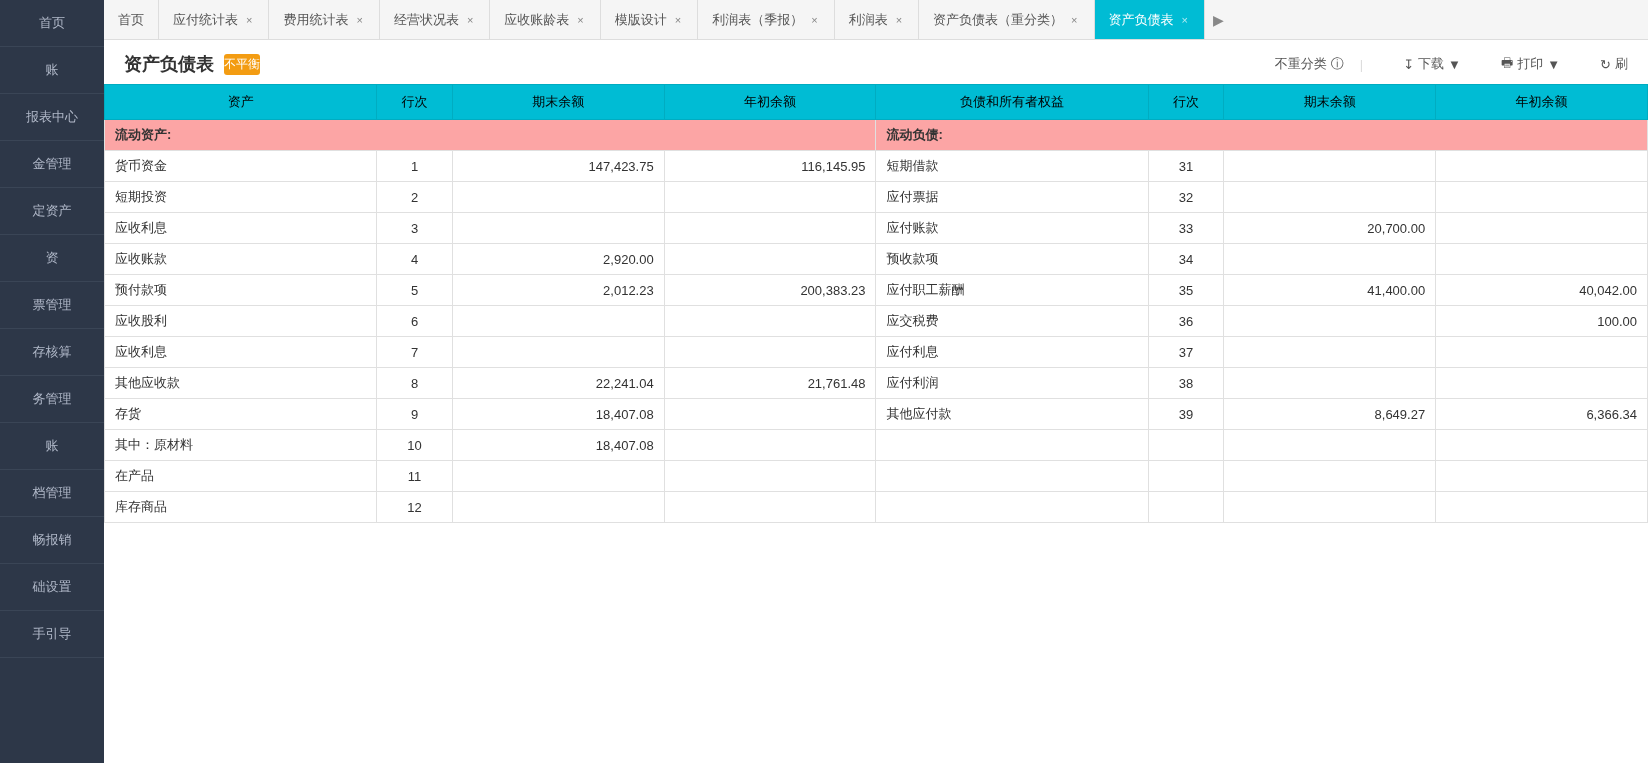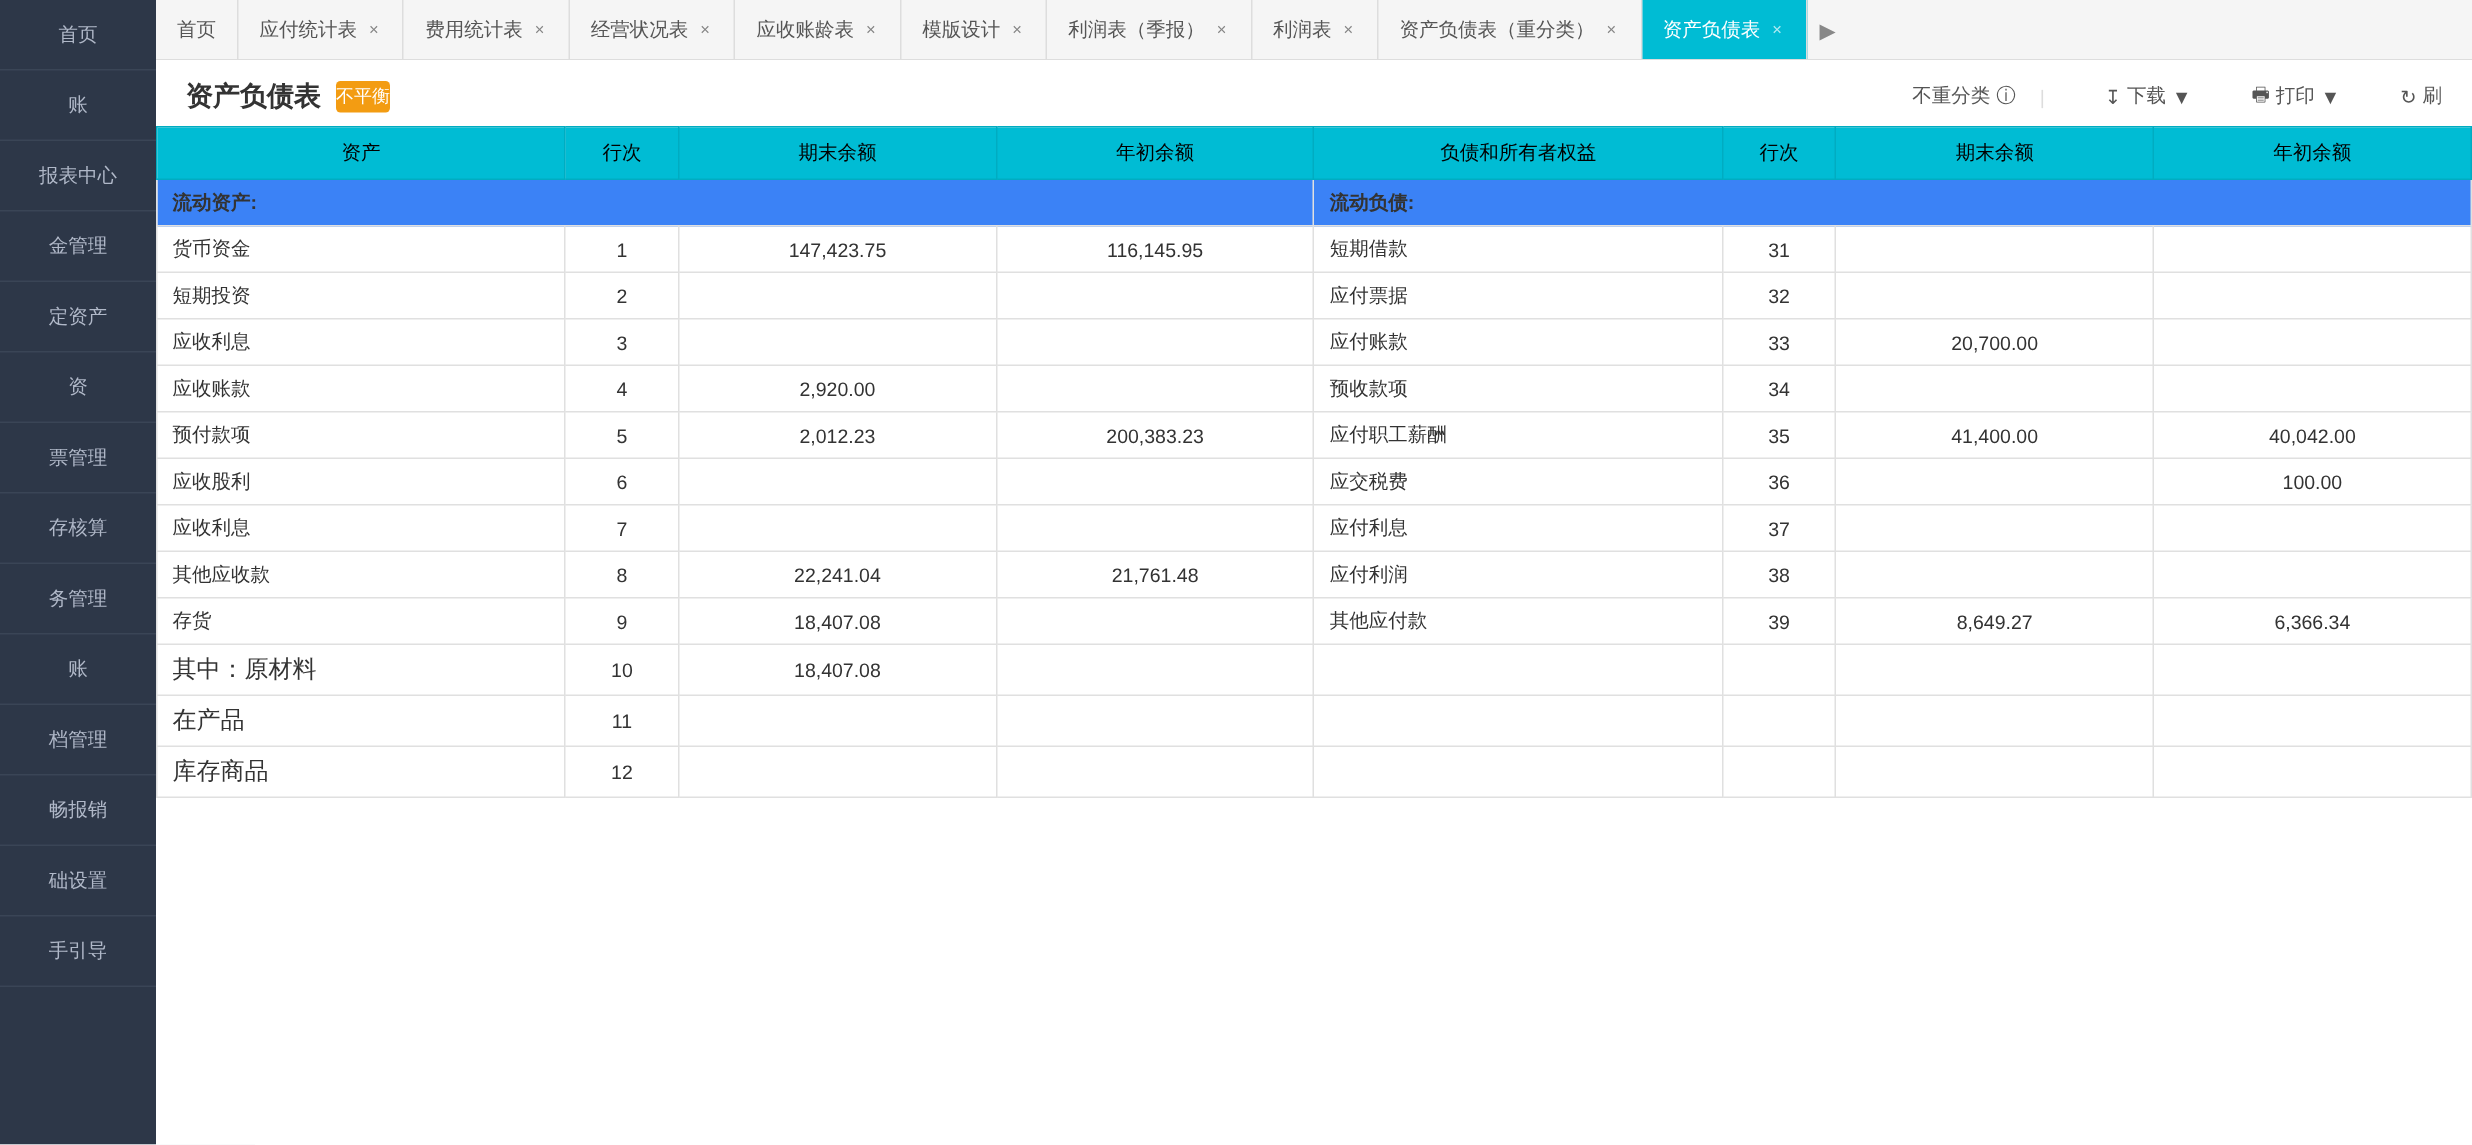--- a/index.html
+++ b/index.html
@@ -139,29 +139,29 @@
       text-align: center;
       border: 1px solid #00acc1;
       font-weight: normal;
     }
     .report-table tbody tr td {
       padding: 6px 10px;
       border: 1px solid #e0e0e0;
       color: #333;
     }
     .section-row td {
-      background: #3b82f6;
+      background: #fca5a5;
       color: #388e3c;
       font-weight: bold;
       padding: 5px 10px;
     }
     .row-num { text-align: center; color: #00bcd4; }
-    .row-amount { text-align: center; }
+    .row-amount { text-align: right; }
     .row-label { padding-left: 16px; }
-    .row-sub-label { padding-left: 32px; font-size: 16px; }
+    .row-sub-label { padding-left: 32px; font-size: 13px; }
     .col-asset { width: 180px; }
     .col-num { width: 50px; }
     .col-amount { width: 140px; }
     .col-liab { width: 180px; }
 
     
     .page-content::-webkit-scrollbar { width: 6px; }
     .page-content::-webkit-scrollbar-thumb { background: #ccc; border-radius: 3px; }
   </style>
 </head>

